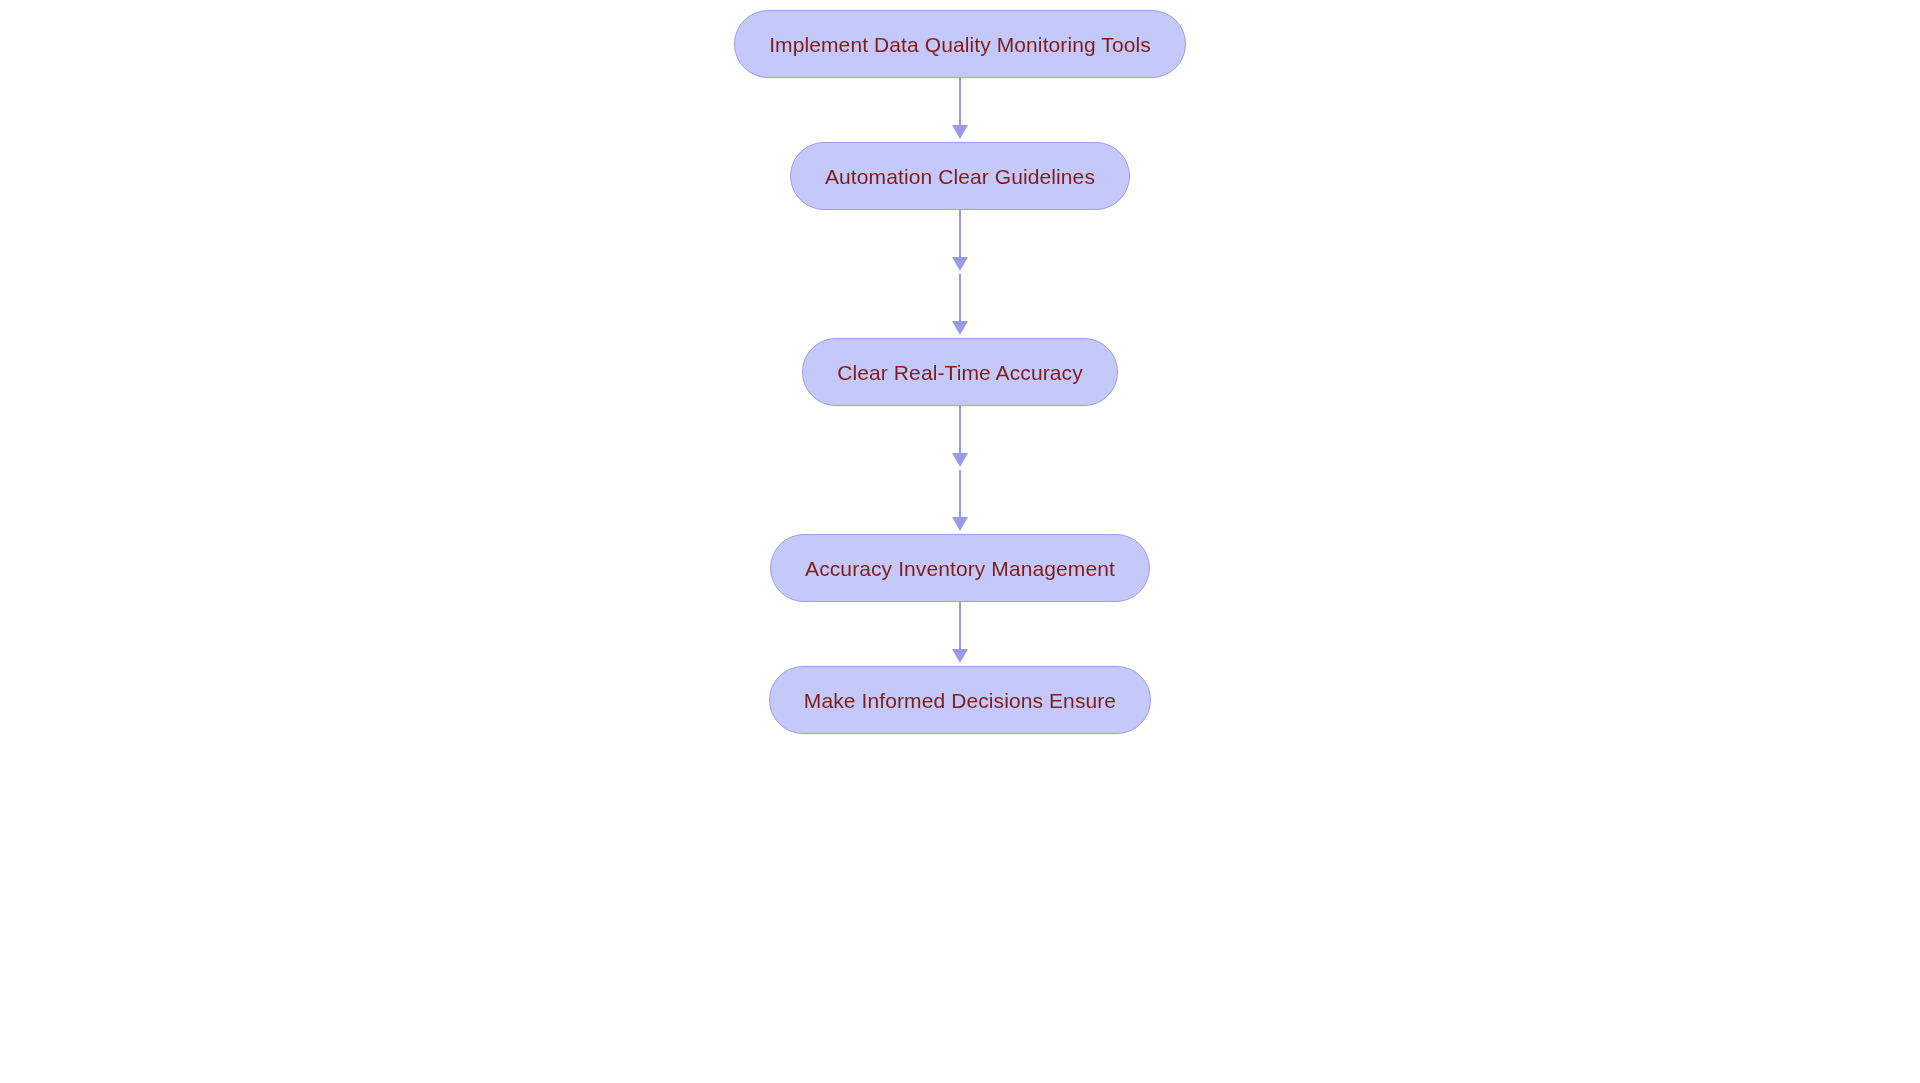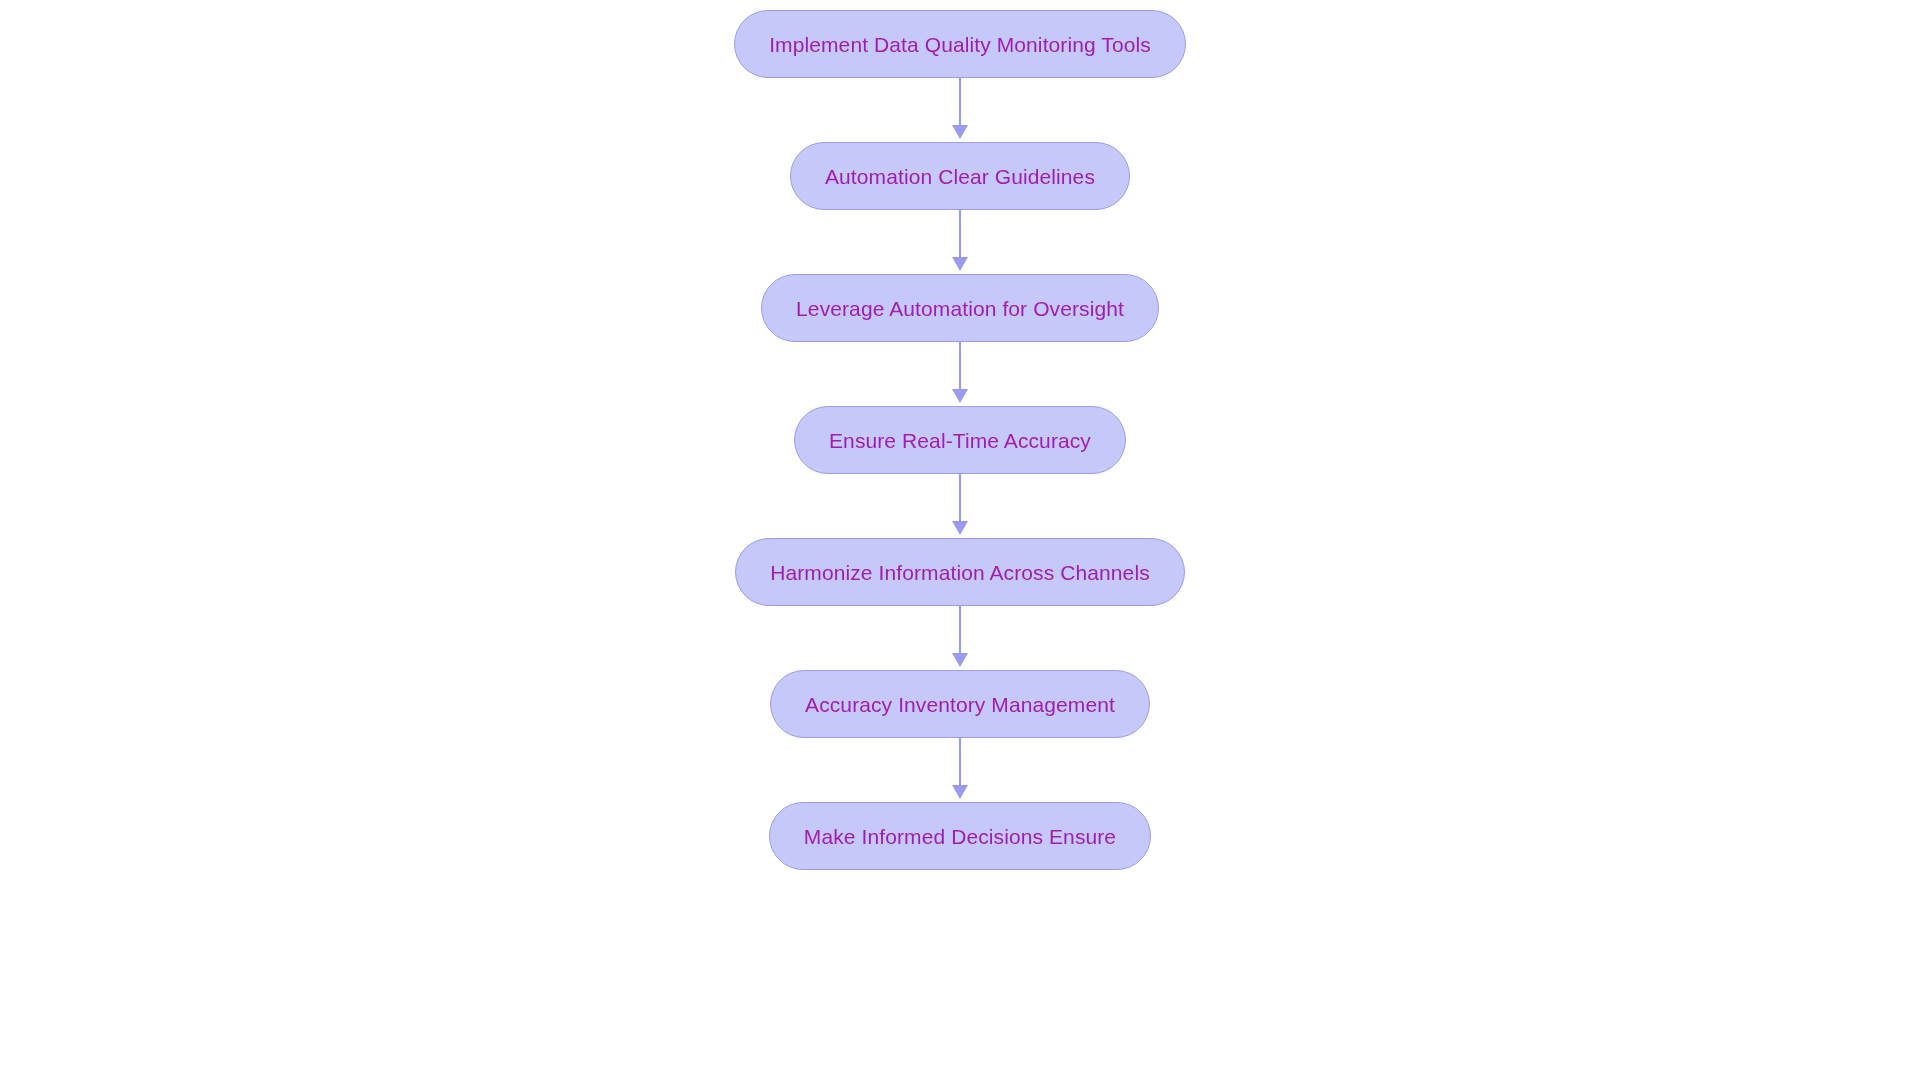--- a/index.html
+++ b/index.html
@@ -42,21 +42,21 @@
     justify-content: center;
     height: 68px;
     padding: 0 34px;
     background: #c5c9f9;
     border: 1.6px solid #9a9ee8;
     border-radius: 34px;
     white-space: nowrap;
   }
 
   .node-label {
-    color: #a21caf;
+    color: #7f1d1d;
     font-family: "Liberation Sans", sans-serif;
     font-size: 21px;
     font-weight: 400;
     letter-spacing: 0.1px;
     line-height: 1;
   }
 
   .connector {
     position: relative;
     width: 2px;
@@ -104,41 +104,35 @@
 
     <div class="node">
       <span class="node-label">Automation Clear Guidelines</span>
     </div>
 
     <div class="connector">
       <div class="connector-line"></div>
       <div class="connector-arrowhead"></div>
     </div>
 
+
+    <div class="connector">
+      <div class="connector-line"></div>
+      <div class="connector-arrowhead"></div>
+    </div>
+
     <div class="node">
-      <span class="node-label">Leverage Automation for Oversight</span>
+      <span class="node-label">Clear Real-Time Accuracy</span>
     </div>
 
     <div class="connector">
       <div class="connector-line"></div>
       <div class="connector-arrowhead"></div>
     </div>
 
-    <div class="node">
-      <span class="node-label">Ensure Real-Time Accuracy</span>
-    </div>
-
-    <div class="connector">
-      <div class="connector-line"></div>
-      <div class="connector-arrowhead"></div>
-    </div>
-
-    <div class="node">
-      <span class="node-label">Harmonize Information Across Channels</span>
-    </div>
 
     <div class="connector">
       <div class="connector-line"></div>
       <div class="connector-arrowhead"></div>
     </div>
 
     <div class="node">
       <span class="node-label">Accuracy Inventory Management</span>
     </div>
 

